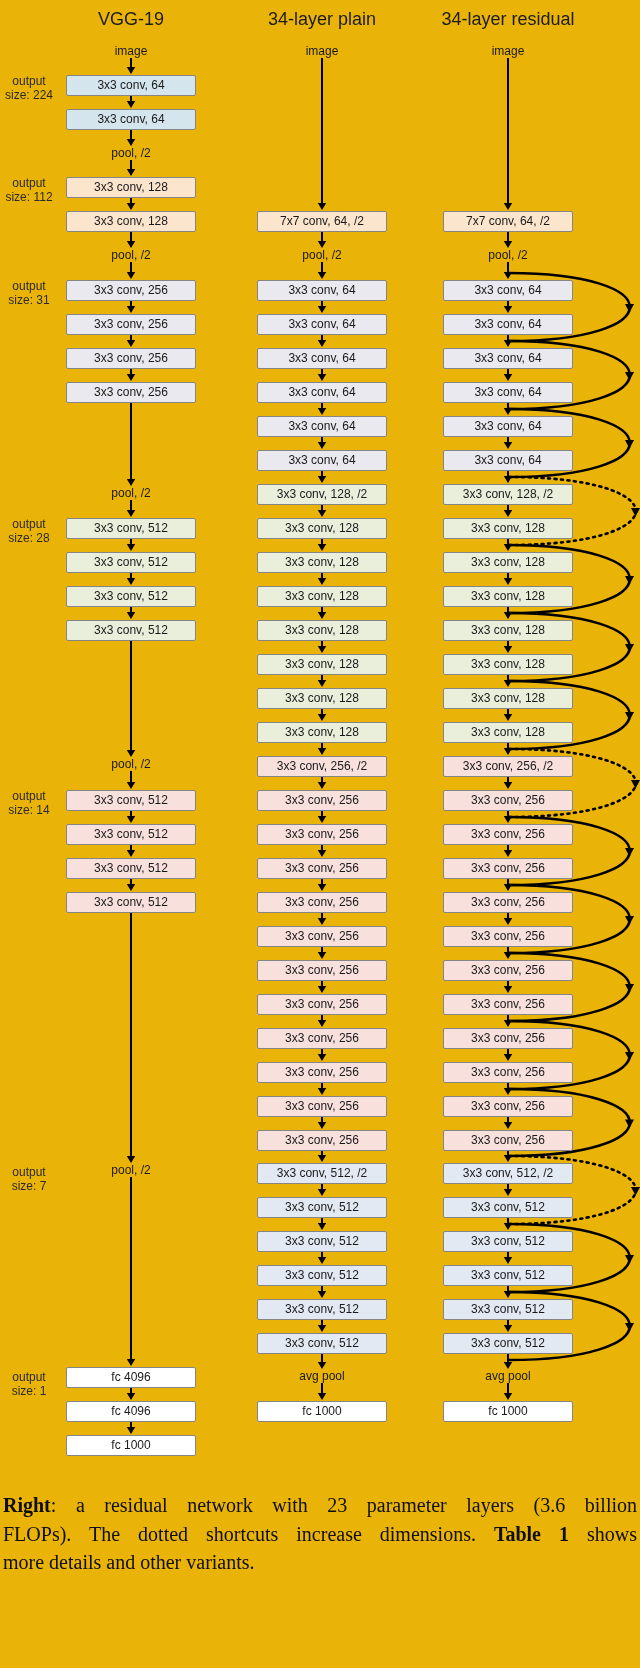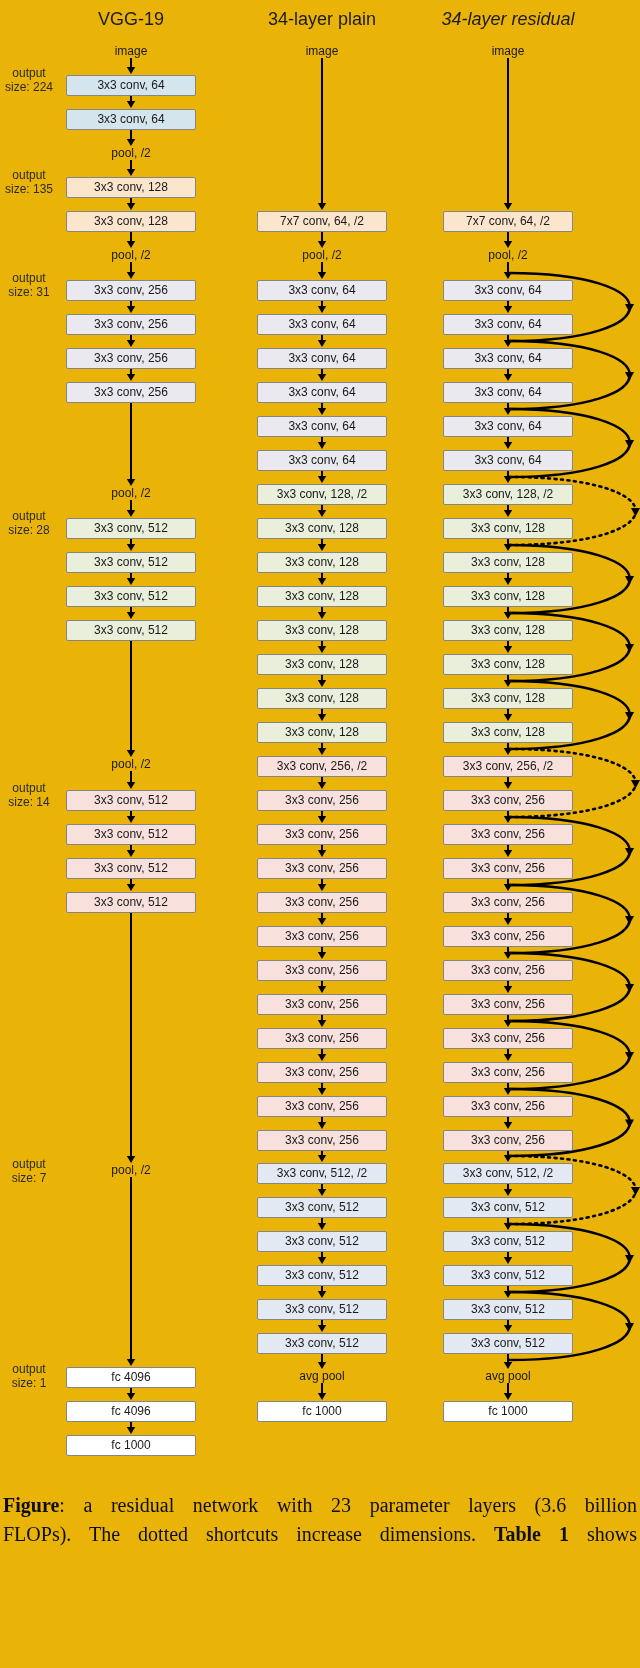--- a/index.html
+++ b/index.html
@@ -6,21 +6,21 @@
   .stage{position:relative;width:640px;height:1668px;background:#eab308;overflow:hidden;
          font-family:"Liberation Sans",sans-serif;}
   .layer-svg{position:absolute;left:0;top:0;width:640px;height:1668px;}
   .hdr{position:absolute;transform:translateX(-50%);font-size:18px;line-height:20px;
        color:#1c1c1c;white-space:nowrap;font-weight:500;}
   .box{position:absolute;width:130px;height:21px;box-sizing:border-box;
        border:1.6px solid #858585;border-radius:2px;text-align:center;
        font-size:12px;line-height:18px;color:#1a1a1a;white-space:nowrap;}
   .nodetext{position:absolute;width:130px;text-align:center;font-size:12px;
        line-height:13px;color:#1a1a1a;white-space:nowrap;}
-  .outlabel{position:absolute;left:0;width:58px;text-align:center;color:#2b2b2b;}
+  .outlabel{position:absolute;left:0;width:58px;text-align:center;color:#2b2b2b;margin-top:8px;}
   .outlabel div{font-size:12px;line-height:14px;white-space:nowrap;}
   .caption{position:absolute;left:3px;top:1491px;width:634px;color:#0e0e0e;
        font-family:"Liberation Serif",serif;}
   .capline{font-size:20px;line-height:28.6px;text-align:justify;text-align-last:justify;}
   .capline.last{text-align:left;text-align-last:left;}
   .capline b{font-weight:bold;}
 </style>
 </head>
 <body>
 
@@ -309,21 +309,21 @@
       <div class="box" style="left: 257px; top: 1096px; background: rgb(248, 224, 220);">3x3 conv, 256</div>
       <div class="box" style="left: 257px; top: 1130px; background: rgb(248, 224, 220);">3x3 conv, 256</div>
       <div class="box" style="left: 257px; top: 1163px; background: rgb(227, 233, 243);">3x3 conv, 512, /2</div>
       <div class="box" style="left: 257px; top: 1197px; background: rgb(227, 233, 243);">3x3 conv, 512</div>
       <div class="box" style="left: 257px; top: 1231px; background: rgb(227, 233, 243);">3x3 conv, 512</div>
       <div class="box" style="left: 257px; top: 1265px; background: rgb(227, 233, 243);">3x3 conv, 512</div>
       <div class="box" style="left: 257px; top: 1299px; background: rgb(227, 233, 243);">3x3 conv, 512</div>
       <div class="box" style="left: 257px; top: 1333px; background: rgb(227, 233, 243);">3x3 conv, 512</div>
       <div class="nodetext" style="left: 257px; top: 1370px;">avg pool</div>
       <div class="box" style="left: 257px; top: 1401px; background: rgb(255, 255, 255);">fc 1000</div>
-      <div class="hdr" style="left: 508px; top: 9px; font-style: italic;">34-layer residual</div>
+      <div class="hdr" style="left: 508px; top: 9px;">34-layer residual</div>
       <div class="nodetext" style="left: 443px; top: 45px;">image</div>
       <div class="box" style="left: 443px; top: 211px; background: rgb(252, 229, 205);">7x7 conv, 64, /2</div>
       <div class="nodetext" style="left: 443px; top: 249px;">pool, /2</div>
       <div class="box" style="left: 443px; top: 280px; background: rgb(233, 233, 239);">3x3 conv, 64</div>
       <div class="box" style="left: 443px; top: 314px; background: rgb(233, 233, 239);">3x3 conv, 64</div>
       <div class="box" style="left: 443px; top: 348px; background: rgb(233, 233, 239);">3x3 conv, 64</div>
       <div class="box" style="left: 443px; top: 382px; background: rgb(233, 233, 239);">3x3 conv, 64</div>
       <div class="box" style="left: 443px; top: 416px; background: rgb(233, 233, 239);">3x3 conv, 64</div>
       <div class="box" style="left: 443px; top: 450px; background: rgb(233, 233, 239);">3x3 conv, 64</div>
       <div class="box" style="left: 443px; top: 484px; background: rgb(234, 239, 219);">3x3 conv, 128, /2</div>
@@ -355,21 +355,21 @@
       <div class="nodetext" style="left: 443px; top: 1370px;">avg pool</div>
       <div class="box" style="left: 443px; top: 1401px; background: rgb(255, 255, 255);">fc 1000</div>
     </div>
   <div>
       <div class="outlabel" style="top: 66px;">
         <div>output</div>
         <div>size: 224</div>
       </div>
       <div class="outlabel" style="top: 168px;">
         <div>output</div>
-        <div>size: 135</div>
+        <div>size: 112</div>
       </div>
       <div class="outlabel" style="top: 271px;">
         <div>output</div>
         <div>size: 31</div>
       </div>
       <div class="outlabel" style="top: 509px;">
         <div>output</div>
         <div>size: 28</div>
       </div>
       <div class="outlabel" style="top: 781px;">
@@ -379,16 +379,17 @@
       <div class="outlabel" style="top: 1157px;">
         <div>output</div>
         <div>size: 7</div>
       </div>
       <div class="outlabel" style="top: 1362px;">
         <div>output</div>
         <div>size: 1</div>
       </div>
     </div>
   <div class="caption">
-      <div class="capline"><b>Figure</b><span>: a residual network with 23 parameter layers (3.6 billion</span></div>
+      <div class="capline"><b>Right</b><span>: a residual network with 23 parameter layers (3.6 billion</span></div>
       <div class="capline"><span>FLOPs). The dotted shortcuts increase dimensions. </span><b>Table 1</b><span> shows</span></div>
+      <div class="capline last"><span>more details and other variants.</span></div>
     </div>
 </div>
 
 </body></html>

